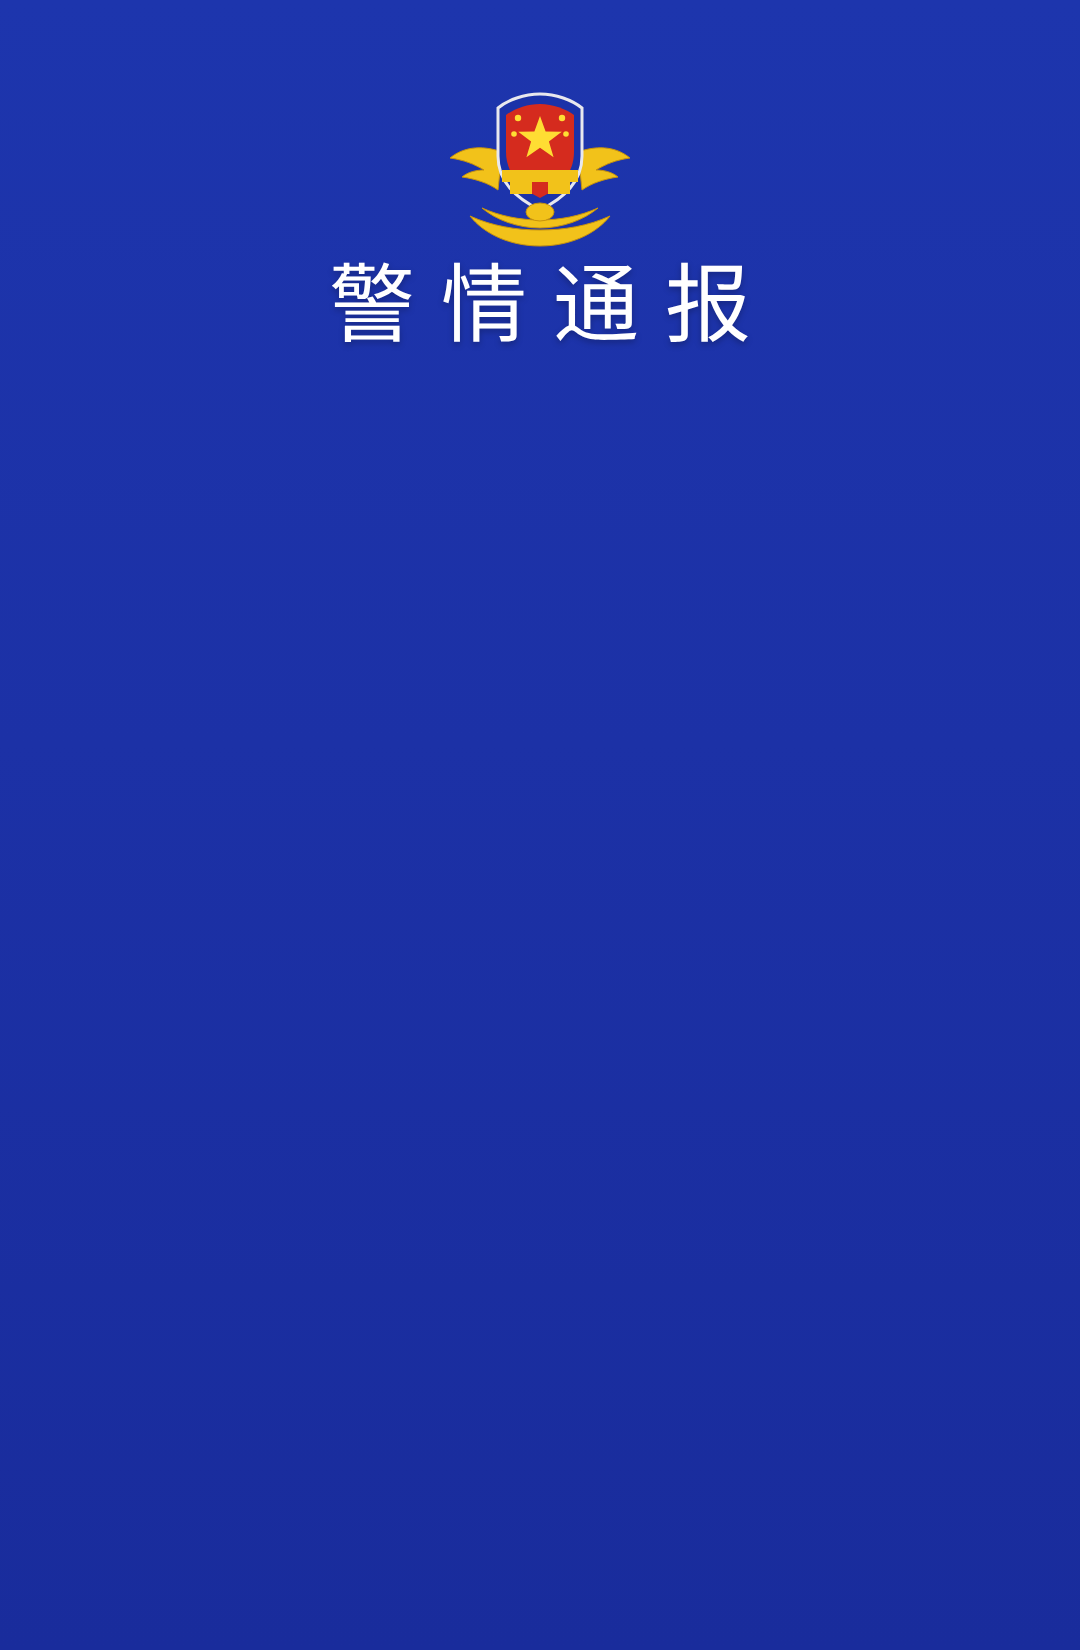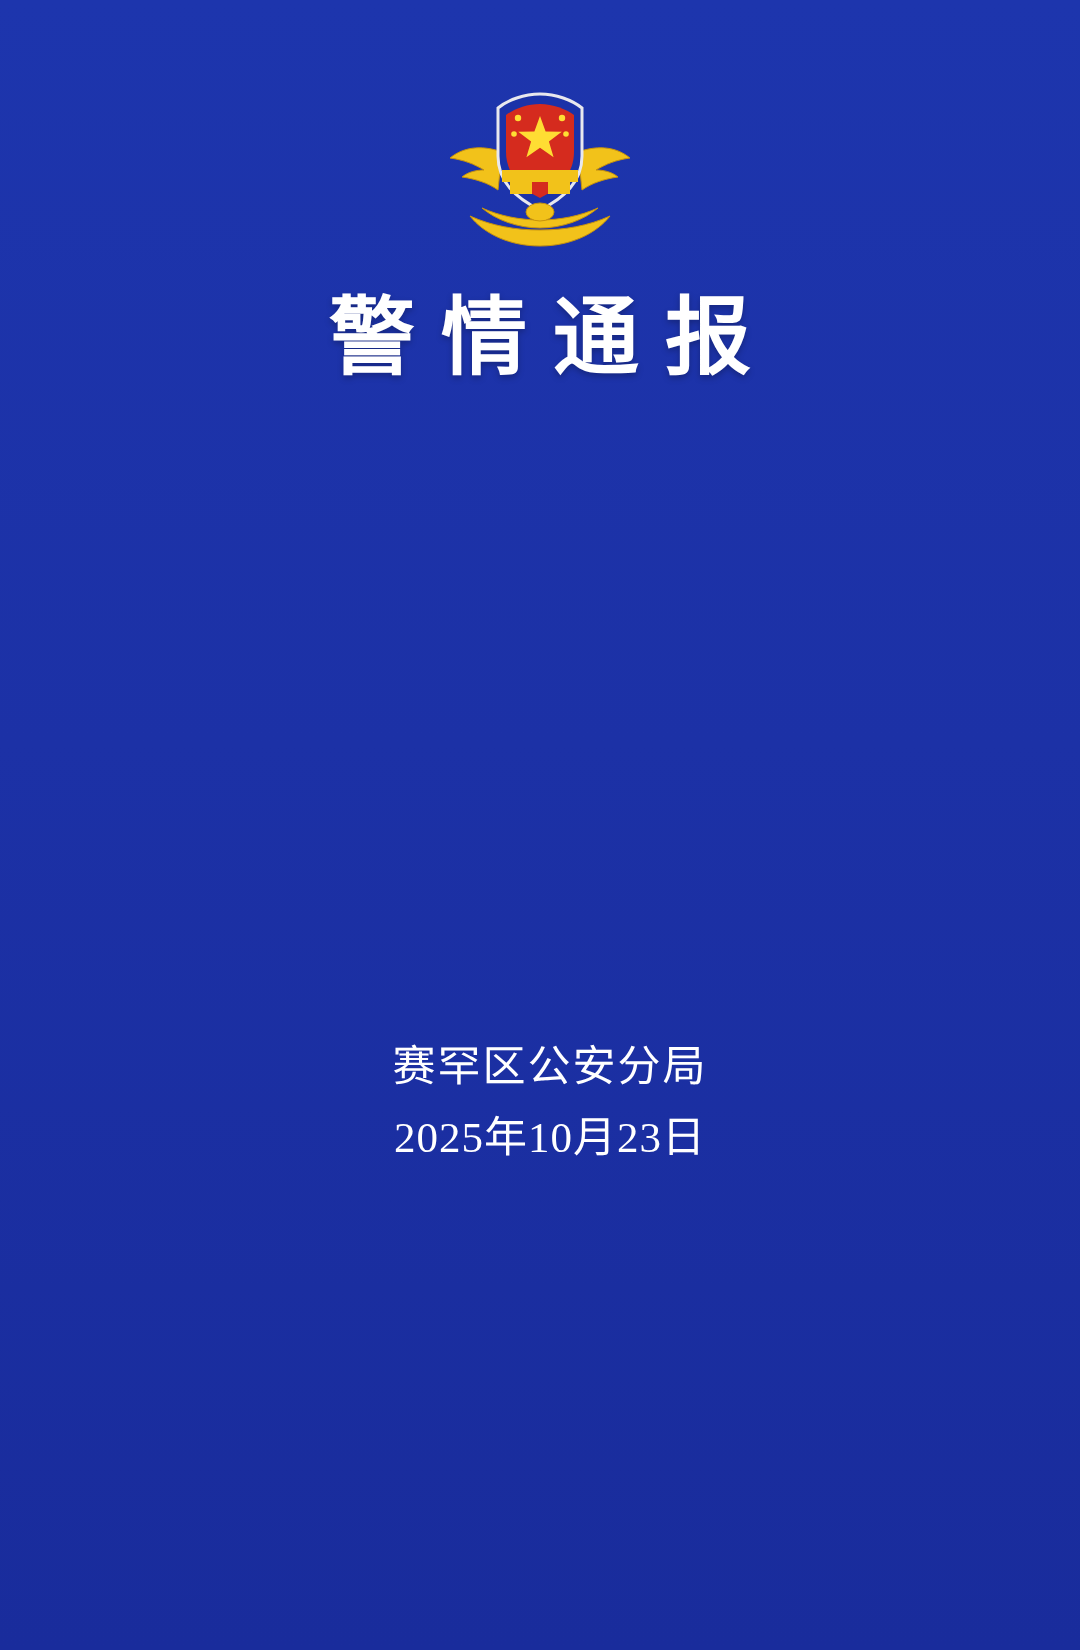--- a/index.html
+++ b/index.html
@@ -39,30 +39,30 @@
   }
   .emblem svg {
     display: block;
     width: 200px;
     height: 178px;
   }
 
   
   .title {
     position: absolute;
-    top: 288px;
+    top: 256px;
     left: 0;
     width: 100%;
     text-align: center;
     color: #ffffff;
     font-size: 86px;
     line-height: 1.15;
     letter-spacing: 26px;
     text-indent: 26px;
-    font-weight: 700;
+    font-weight: 400;
     font-family: "DejaVu Serif", "Liberation Serif", serif;
     text-shadow: 0 3px 6px rgba(0,0,0,0.25);
   }
 
   
   .body-text {
     position: absolute;
     top: 455px;
     left: 72px;
     width: 936px;
@@ -127,18 +127,14 @@
           <path d="M100 150 C78 150, 56 142, 42 130 C60 138, 80 142, 100 142 C120 142, 140 138, 158 130 C144 142, 122 150, 100 150 Z"></path>
         </g>
         <ellipse cx="100" cy="134" rx="14" ry="9" fill="#f2c21a" stroke="#c8930d" stroke-width="1"></ellipse>
       </svg>
     </div>
   </div>
 
   <div class="title">警情通报</div>
 
 
-  <div class="signature">
-    <span class="unit">赛罕区公安分局</span>
-    <span class="date">2025年10月23日</span>
-  </div>
 
 </div>
 
 </body></html>

